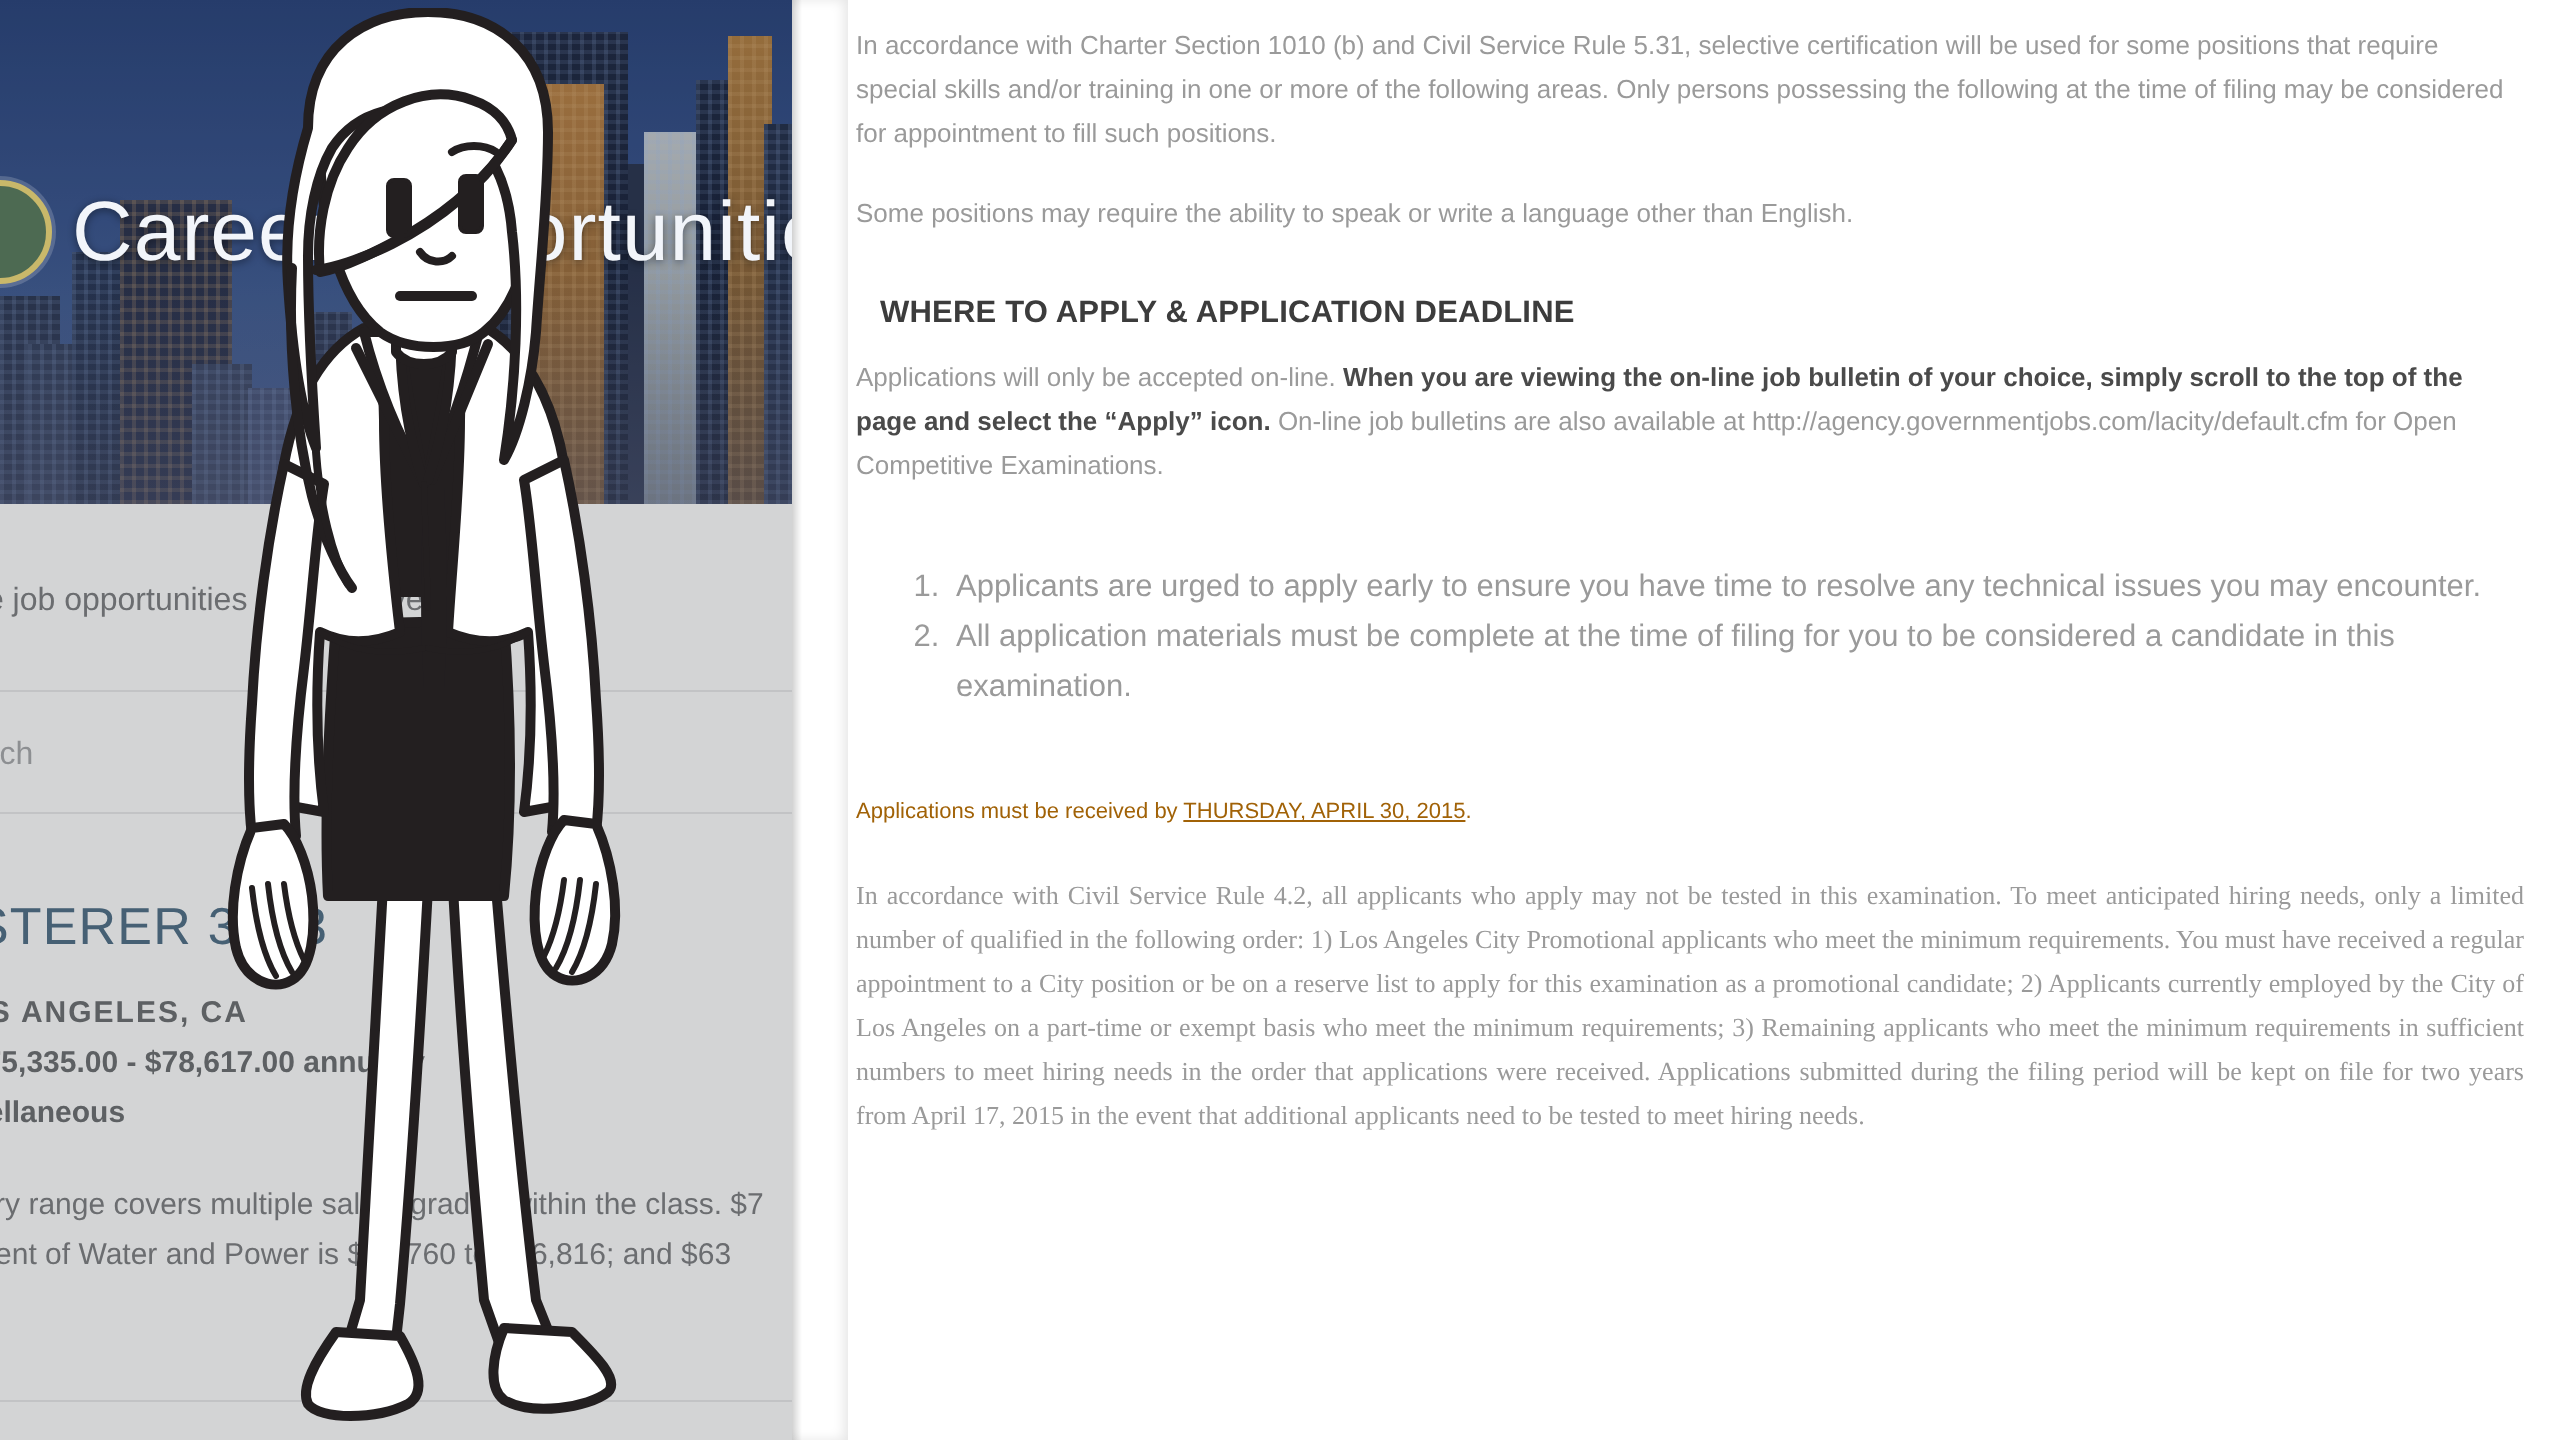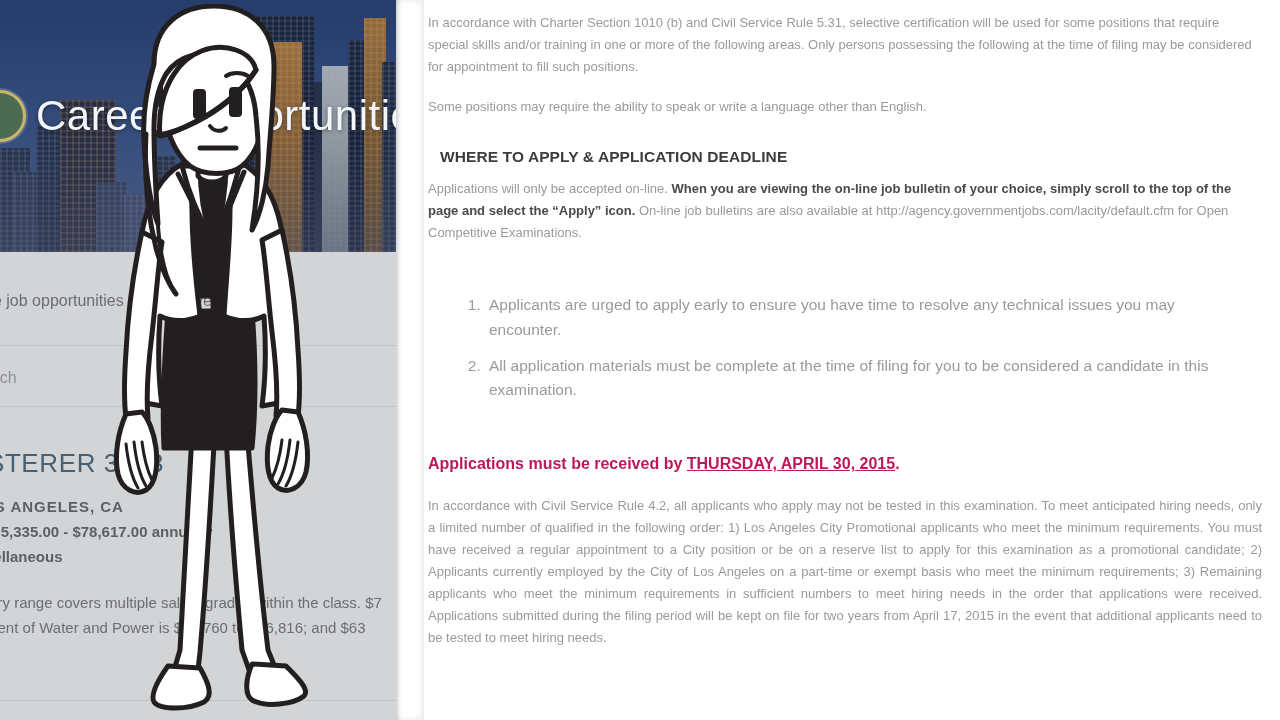--- a/index.html
+++ b/index.html
@@ -126,32 +126,32 @@
     margin:0;font-size:15.5px;font-weight:bold;color:#3c3c3c;
     text-decoration:underline;letter-spacing:.1px;
   }
   h3.head-nounder{
     margin:12px;font-size:15.5px;font-weight:bold;color:#3c3c3c;letter-spacing:.1px;
   }
   p.body{
     margin:0;font-size:13px;line-height:22px;color:#9a9a9a;
     text-align:left;letter-spacing:0;
   }
-  p.body.just{text-align:justify;}
+  p.body.just{text-align:justify;font-family:Liberation Serif, serif;}
   p.body b{color:#4a4a4a;font-weight:bold;}
   .gap-sm{height:10px;}
   .gap-md{height:18px;}
   .gap-lg{height:28px;}
   .top-pad{height:12px;}
   ol.notes{
     margin:0;padding-left:46px;font-size:15.5px;line-height:24.8px;color:#9a9a9a;
   }
-  ol.notes li{margin:11px;padding-left:4px;}
+  ol.notes li{margin:0;padding-left:4px;}
   .deadline{
-    font-size:16px;line-height:24.8px;color:#be185d;font-weight:bold;
+    font-size:11px;line-height:24.8px;color:#a16207;font-weight:normal;
   }
   .deadline .u{text-decoration:underline;}
 </style>
 </head>
 <body>
 
 <div class="screen">
 
   <div class="left-pane">
 

